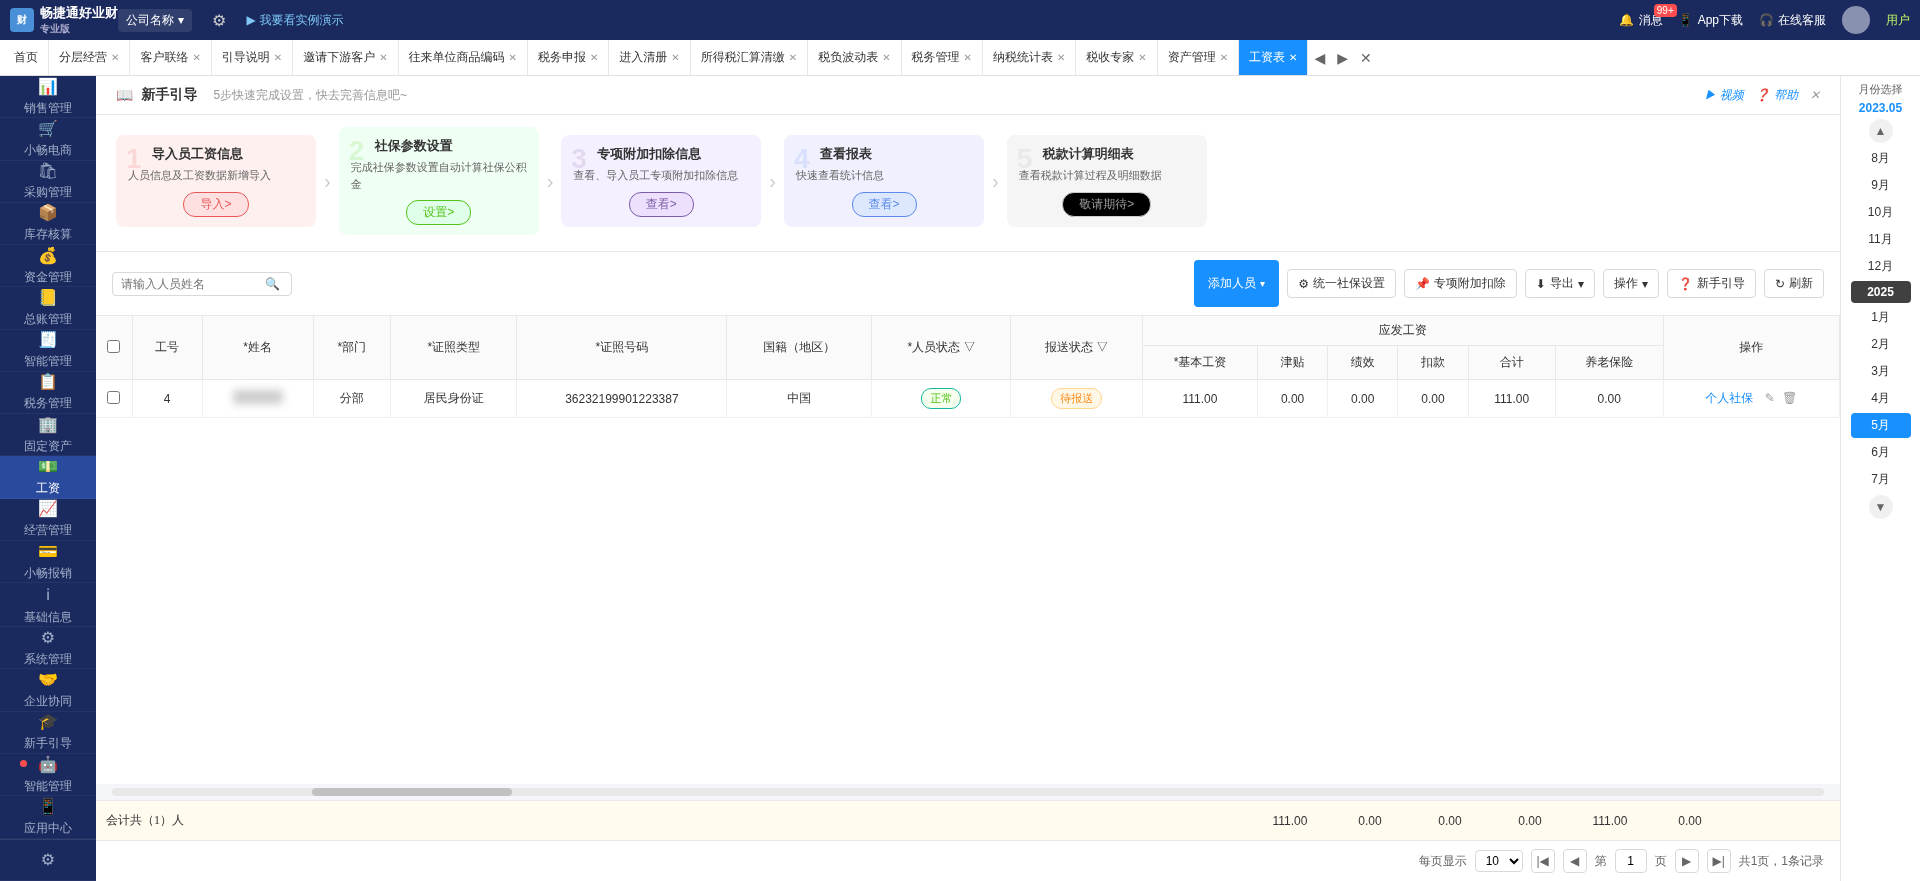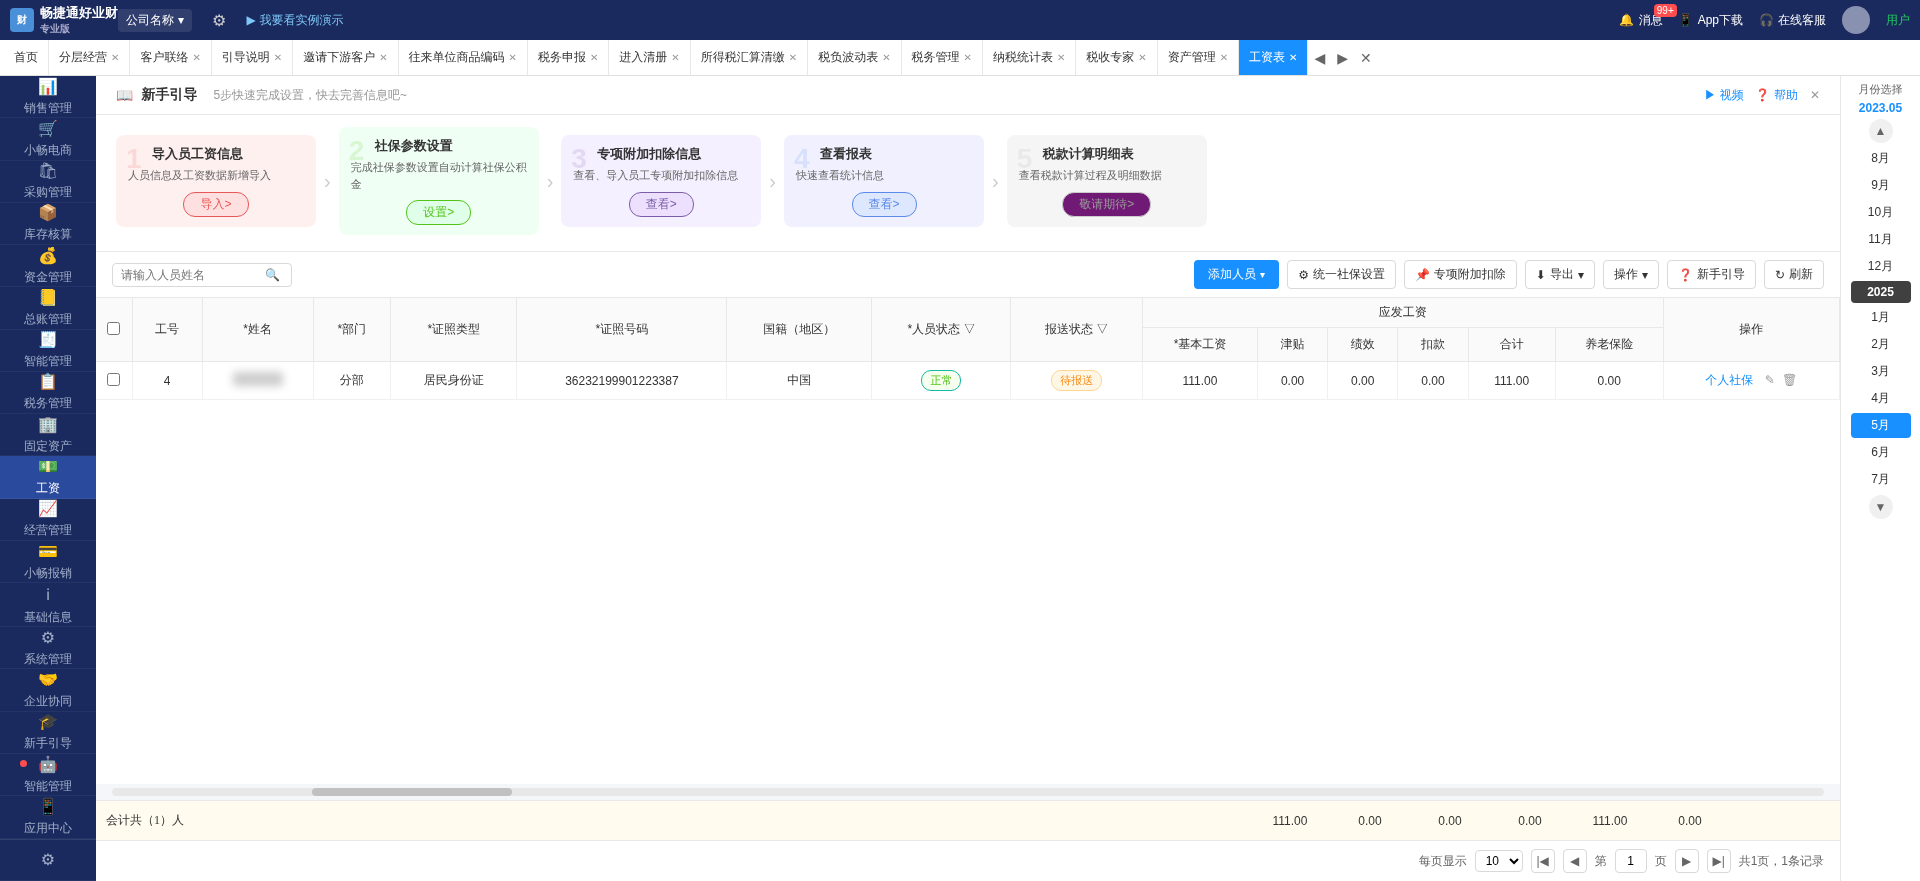--- a/index.html
+++ b/index.html
@@ -177,21 +177,21 @@
       border-bottom: 1px solid #e8e8e8;
       flex-shrink: 0;
     }
     .guide-title {
       font-size: 14px;
       font-weight: bold;
       color: #333;
       display: flex; align-items: center; gap: 6px;
     }
     .guide-subtitle { color: #999; font-size: 12px; margin-left: 8px; }
-    .guide-right { margin-left: auto; display: flex; align-items: center; gap: 12px; color: #1890ff; cursor: pointer; font-size: 12px; }
+    .guide-right { margin-left: auto; display: flex; align-items: center; gap: 12px; color: #1890ff; cursor: pointer; font-size: 12px; font-style: italic; }
 
     
     .steps-container {
       background: #fff;
       padding: 12px 20px 16px;
       display: flex;
       align-items: center;
       gap: 0;
       border-bottom: 1px solid #e8e8e8;
       flex-shrink: 0;
@@ -232,21 +232,21 @@
       padding: 3px 16px;
       border-radius: 12px;
       border: none;
       cursor: pointer;
       font-size: 12px;
     }
     .step-card.pink .step-btn { background: #ffe0e0; color: #e85858; border: 1px solid #e85858; }
     .step-card.green .step-btn { background: #e0ffe8; color: #52c41a; border: 1px solid #52c41a; }
     .step-card.purple .step-btn { background: #ede0ff; color: #7b5ea7; border: 1px solid #7b5ea7; }
     .step-card.lavender .step-btn { background: #dde8ff; color: #5b8ae8; border: 1px solid #5b8ae8; }
-    .step-card.gray .step-btn { background: #701a75; color: #999; border: 1px solid #ccc; }
+    .step-card.gray .step-btn { background: #000000; color: #999; border: 1px solid #ccc; }
     .step-arrow {
       color: #ccc;
       font-size: 20px;
       padding: 0 8px;
       flex-shrink: 0;
     }
 
     
     .toolbar {
       display: flex;
@@ -270,21 +270,21 @@
       border: none; outline: none;
       font-size: 12px; color: #666;
       width: 140px;
       background: transparent;
     }
     .add-btn {
       background: #1890ff;
       color: #fff;
       border: none;
       border-radius: 4px;
-      padding: 6px 14px;
+      padding: 15px 14px;
       cursor: pointer;
       font-size: 12px;
       display: flex; align-items: center; gap: 4px;
       margin-left: auto;
     }
     .add-btn-arrow { font-size: 10px; }
     .toolbar-action-btn {
       display: flex; align-items: center; gap: 4px;
       padding: 5px 10px;
       border: 1px solid #d9d9d9;
@@ -501,21 +501,21 @@
     </div>
     <div class="app-download">
       <span>📱</span>
       <span>App下载</span>
     </div>
     <div class="online-service">
       <span>🎧</span>
       <span>在线客服</span>
     </div>
     <div class="avatar"></div>
-    <div class="avatar" style="background:none;color:#22c55e;width:auto;height:auto;font-size:12px;">用户</div>
+    <div class="avatar" style="background:none;color:#bef264;width:auto;height:auto;font-size:12px;">用户</div>
   </div>
 </div>
 
 <div class="tab-bar">
   <div class="tab-item">
       <span>首页</span>
     </div>
   <div class="tab-item">
       <span>分层经营</span>
       <span class="tab-close">✕</span>

